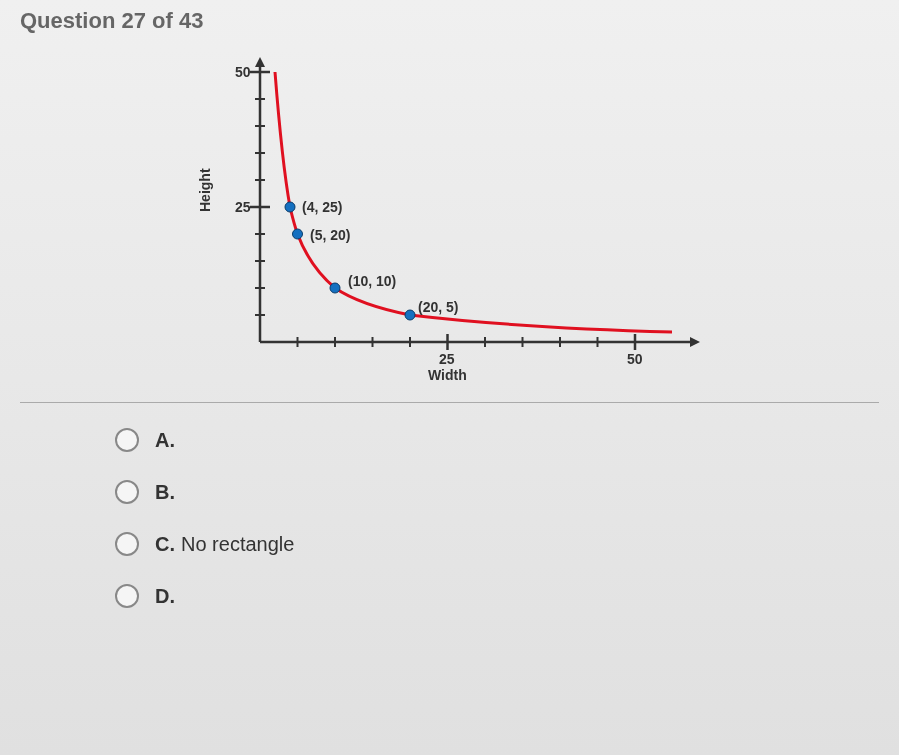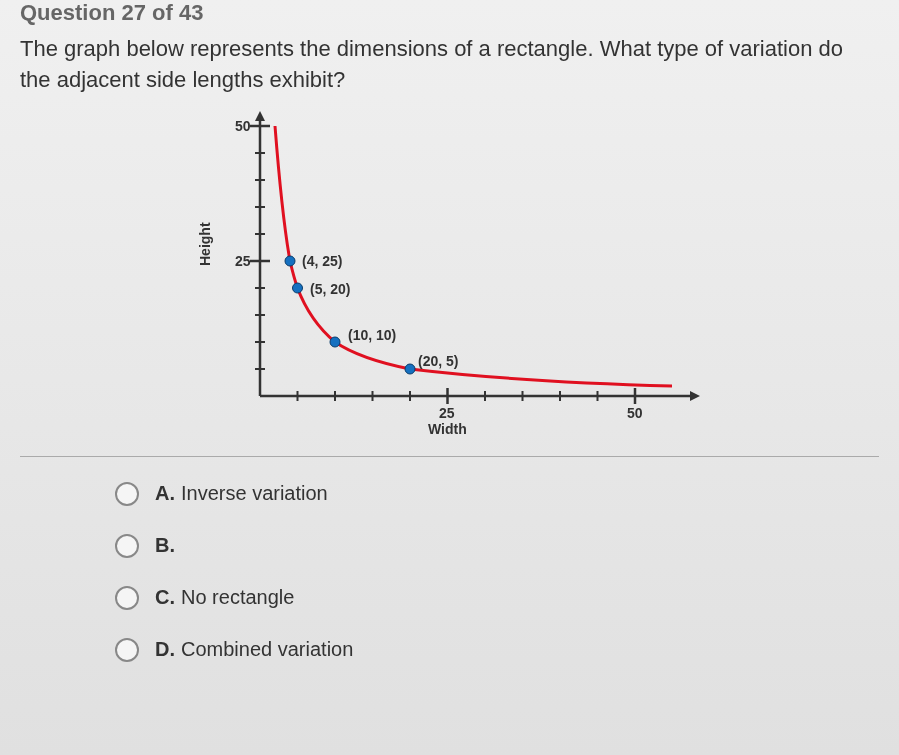--- a/index.html
+++ b/index.html
@@ -4,21 +4,21 @@
   <style>
     * { margin: 0; padding: 0; box-sizing: border-box; }
     body {
       font-family: Arial, Helvetica, sans-serif;
       background: #e8e8e8;
       width: 899px;
       height: 755px;
       overflow: hidden;
     }
     .container {
-      padding: 0 20px;
+      padding: 8px 20px;
       background: linear-gradient(to bottom, #f0f0f0, #e0e0e0);
       min-height: 100%;
     }
     .question-header {
       color: #666;
       font-size: 22px;
       font-weight: bold;
       padding-top: 0;
       padding-bottom: 8px;
     }
@@ -86,21 +86,20 @@
       font-size: 14px;
       font-weight: bold;
       fill: #333;
     }
   </style>
 </head>
 <body>
 
 <div class="container">
   <div class="question-header">Question 27 of 43</div>
-  <div class="question-text">The graph below represents the dimensions of a rectangle. What type of variation do the adjacent side lengths exhibit?</div>
 
   <div class="chart-area">
     <svg class="chart-svg" width="520" height="330" viewBox="0 0 520 330">
 
       <g>
 
         <line x1="70" y1="10" x2="70" y2="290" stroke="#333" stroke-width="2.5"></line>
 
         <polygon points="70,5 65,15 75,15" fill="#333"></polygon>
 
@@ -156,30 +155,28 @@
       <text x="238" y="328" class="axis-label">Width</text>
     </svg>
   </div>
 
   <hr class="divider">
 
   <div class="options">
     <div class="option-row">
       <div class="radio-circle"></div>
       <span class="option-letter">A.</span>
-      <span class="option-text">Inverse variation</span>
     </div>
     <div class="option-row">
       <div class="radio-circle"></div>
       <span class="option-letter">B.</span>
     </div>
     <div class="option-row">
       <div class="radio-circle"></div>
       <span class="option-letter">C.</span>
       <span class="option-text">No rectangle</span>
     </div>
     <div class="option-row">
       <div class="radio-circle"></div>
       <span class="option-letter">D.</span>
-      <span class="option-text">Combined variation</span>
     </div>
   </div>
 </div>
 
 </body></html>

